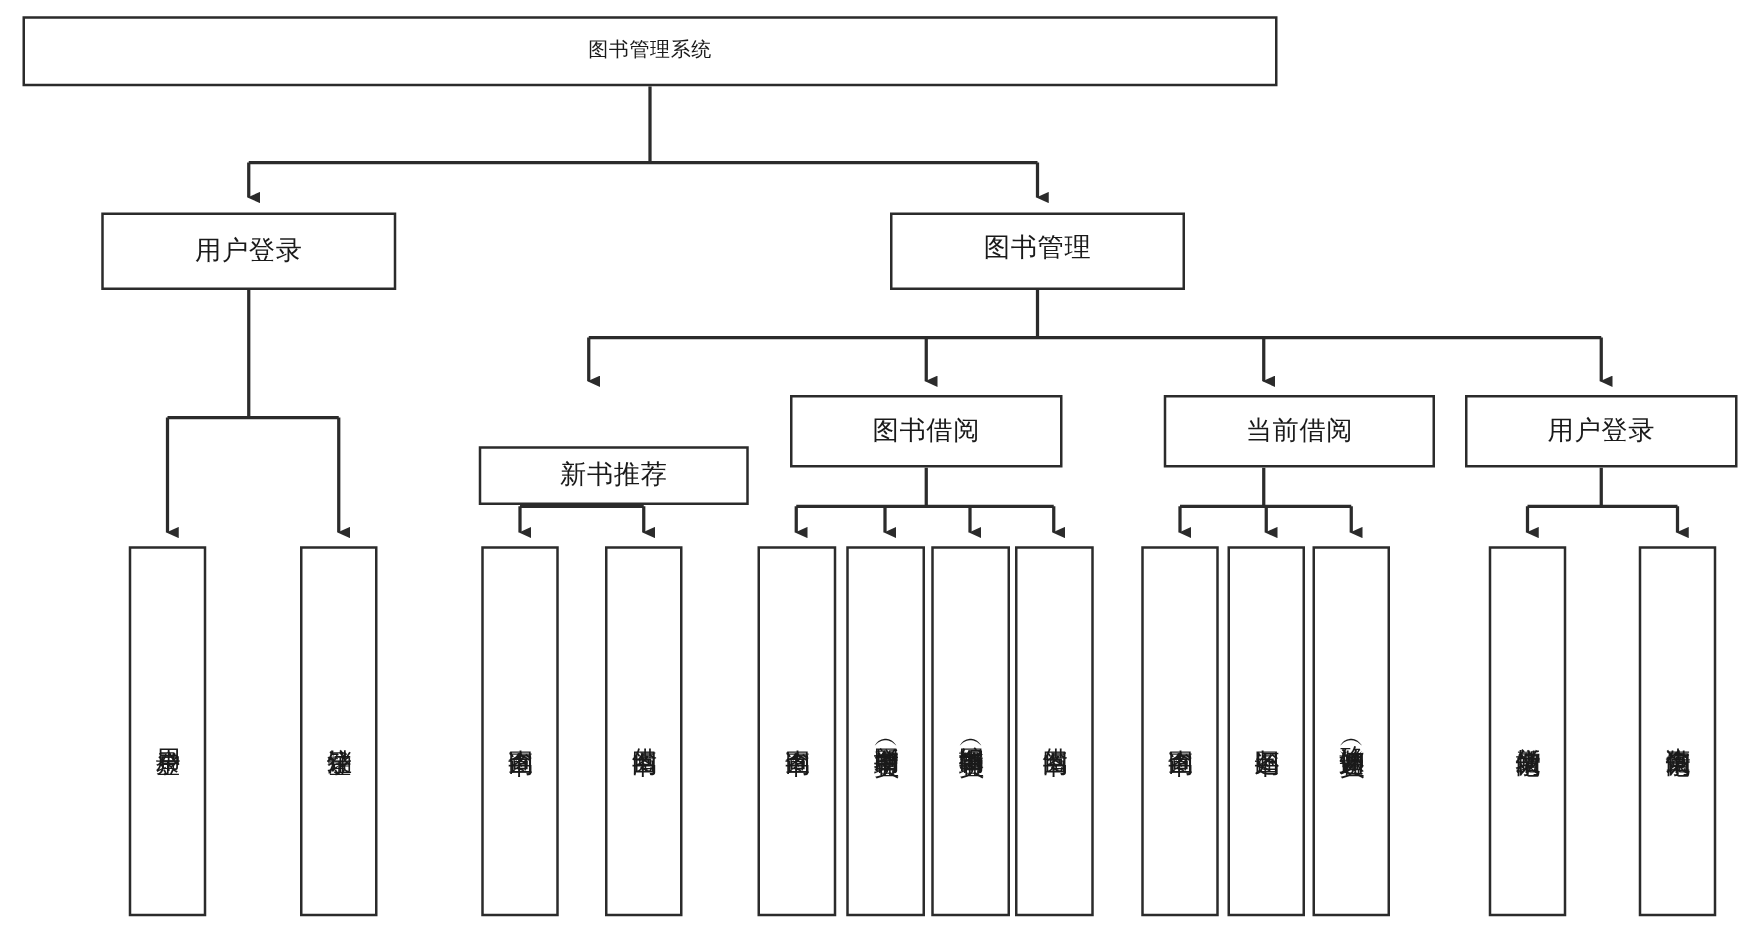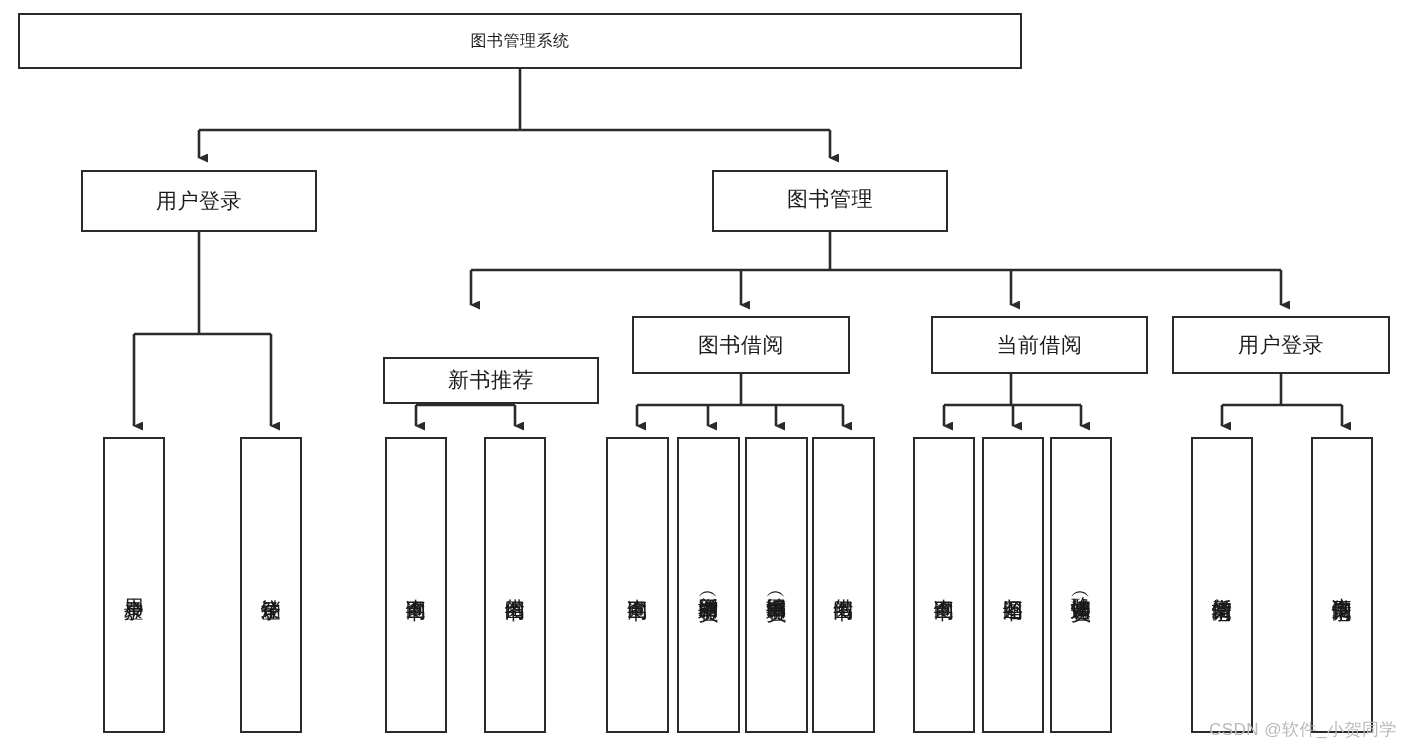--- a/index.html
+++ b/index.html
@@ -186,15 +186,14 @@
   <div class="node vert" style="left: 1050px; top: 437px; width: 62px; height: 296px;">
     <span class="node-label">确认归还（管理员）</span>
   </div>
   <div class="node vert" style="left: 1191px; top: 437px; width: 62px; height: 296px;">
     <span class="node-label">新增借阅记录</span>
   </div>
   <div class="node vert" style="left: 1311px; top: 437px; width: 62px; height: 296px;">
     <span class="node-label">查询借阅记录</span>
   </div>
 
-  <div class="watermark">CSDN @软件_小贺同学</div>
 
 </div>
 
 </body></html>

